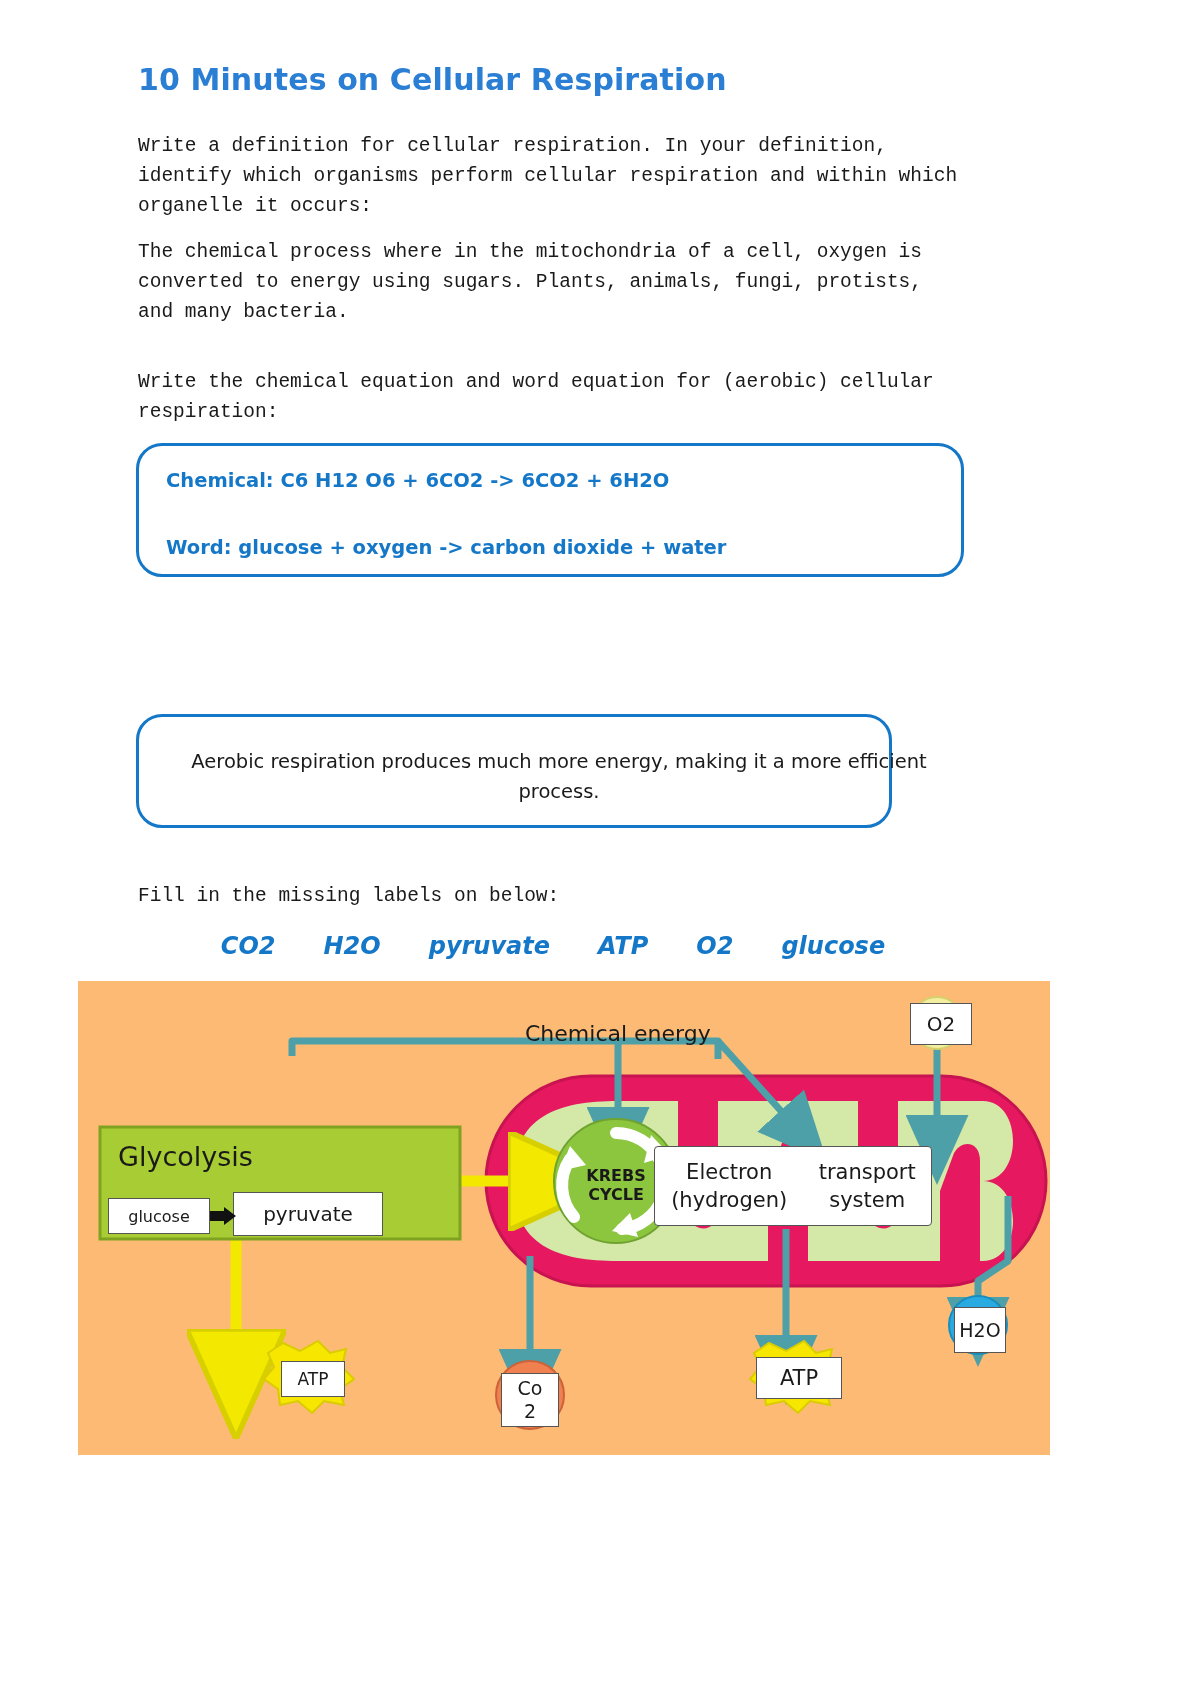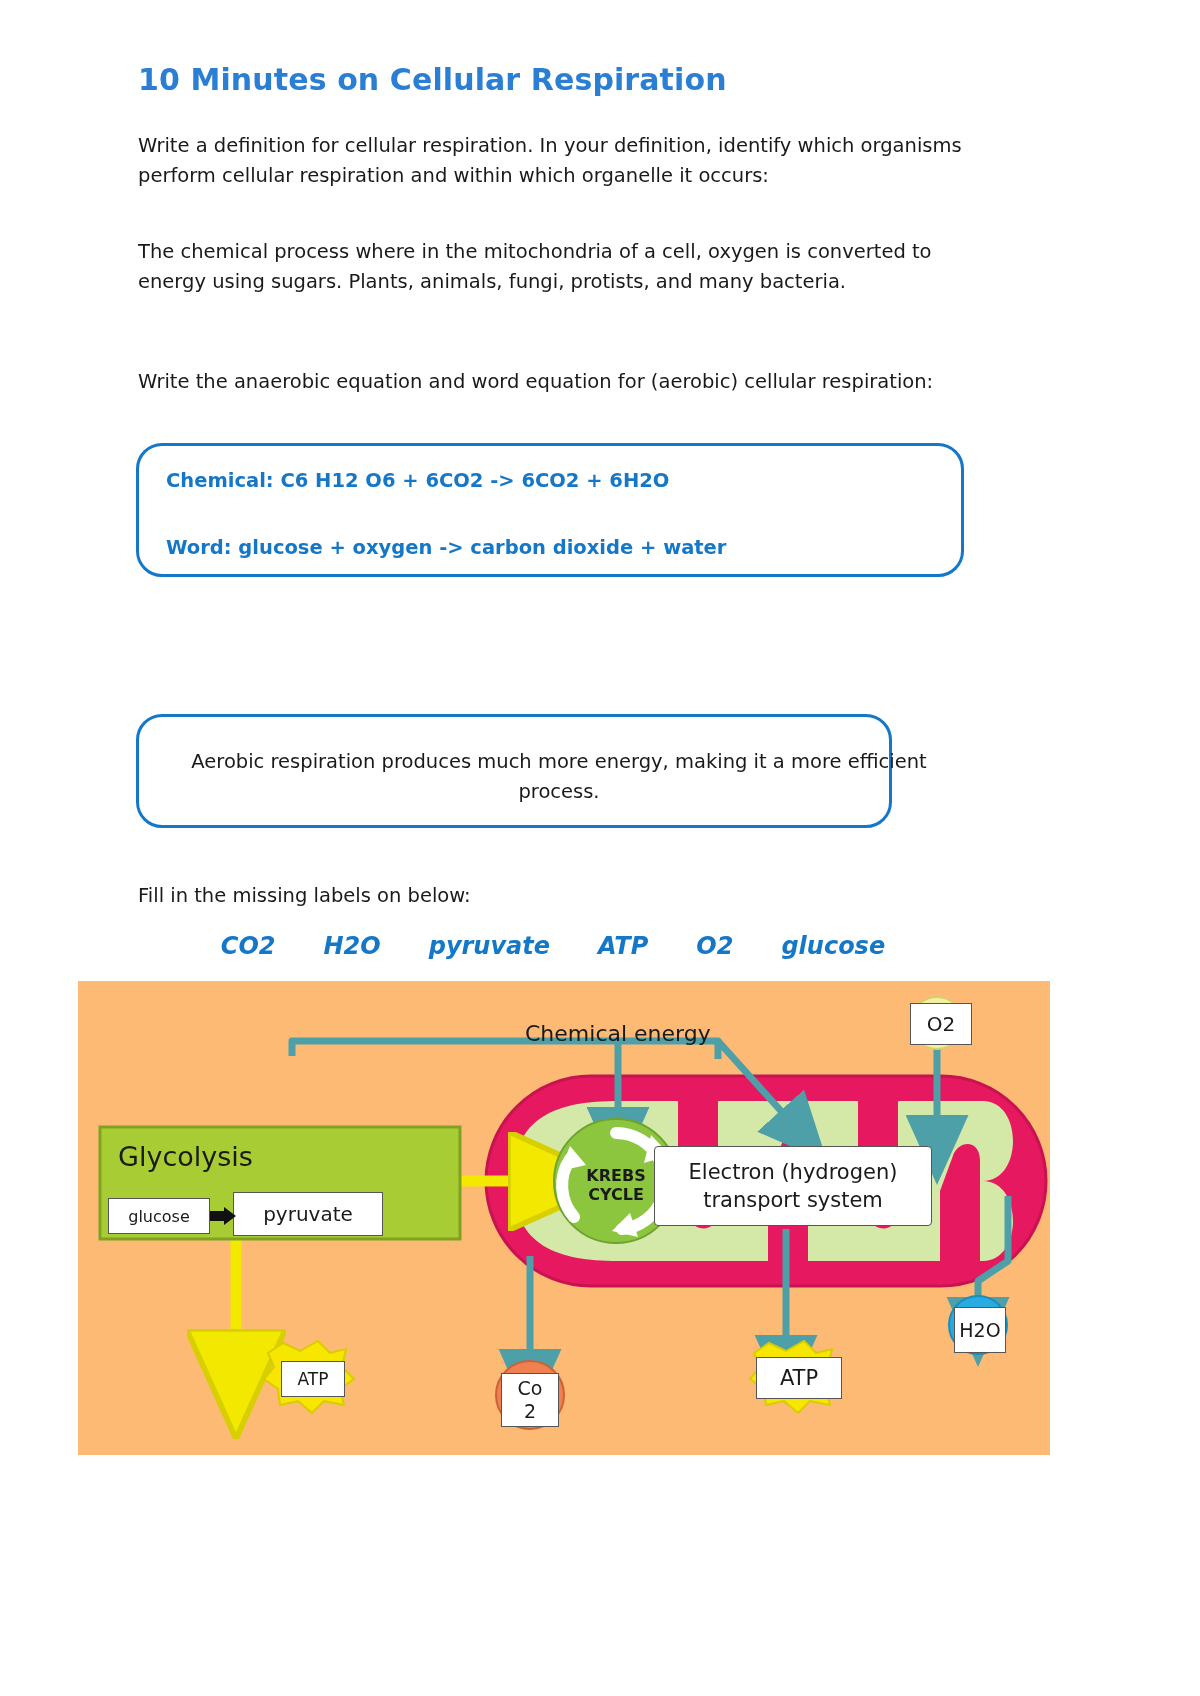--- a/index.html
+++ b/index.html
@@ -30,20 +30,21 @@
     font-weight: 700;
     letter-spacing: 0.1px;
   }
   .para {
     position: absolute;
     font-size: 19.5px;
     line-height: 30px;
     color: #1a1a1a;
     width: 825px;
     left: 138px;
+    font-family: Liberation Mono, monospace;
   }
   #q1 { top: 131px; }
   #a1 { top: 237px; }
   #q2 { top: 367px; }
   #q3 { top: 634px; }
   #q4 { top: 881px; }
 
   .roundbox {
     position: absolute;
     border: 3px solid #1477c8;
@@ -133,21 +134,21 @@
 </style>
 </head>
 <body>
 
 <div class="page">
 
   <div class="title">10 Minutes on Cellular Respiration</div>
 
   <div class="para" id="q1">Write a definition for cellular respiration. In your definition, identify which organisms perform cellular respiration and within which organelle it occurs:</div>
   <div class="para" id="a1">The chemical process where in the mitochondria of a cell, oxygen is converted to energy using sugars. Plants, animals, fungi, protists, and many bacteria.</div>
-  <div class="para" id="q2">Write the anaerobic equation and word equation for (aerobic) cellular respiration:</div>
+  <div class="para" id="q2">Write the chemical equation and word equation for (aerobic) cellular respiration:</div>
 
   <div class="roundbox" id="eqbox">
     <div class="line" id="eqline1">Chemical: C6 H12 O6 + 6CO2 -&gt; 6CO2 + 6H2O</div>
     <div class="line" id="eqline2">Word: glucose + oxygen -&gt; carbon dioxide + water</div>
   </div>
 
 
   <div class="roundbox" id="ansbox">
     <div class="atext">Aerobic respiration produces much more energy, making it a more efficient process.</div>
   </div>
@@ -247,21 +248,21 @@
       <svg width="26" height="18">
           <polygon points="0,4 14,4 14,0 26,9 14,18 14,14 0,14" fill="#111"></polygon>
         </svg>
     </div>
 
     <div class="dlabel" style="left:497px; top:185px; font-size:16px; font-weight:bold; text-align:center; width:82px;">
       <span>KREBS</span><br>
       <span>CYCLE</span>
     </div>
 
-    <div class="boxlbl" style="left:576px; top:165px; width:278px; height:80px; font-size:21px; line-height:28px; border-radius:4px; flex-direction:column;">
+    <div class="boxlbl" style="left:576px; top:165px; width:278px; height:80px; font-size:21px; line-height:28px; border-radius:4px; ">
       <span>Electron (hydrogen)</span>
       <span>transport system</span>
     </div>
 
     <div class="boxlbl" style="left:832px; top:22px; width:62px; height:42px; font-size:20px;">O2</div>
 
     <div class="boxlbl" style="left:876px; top:326px; width:52px; height:46px; font-size:19px; line-height:19px; flex-direction:row;">
       <span>H2</span>
       <span>O</span>
     </div>

